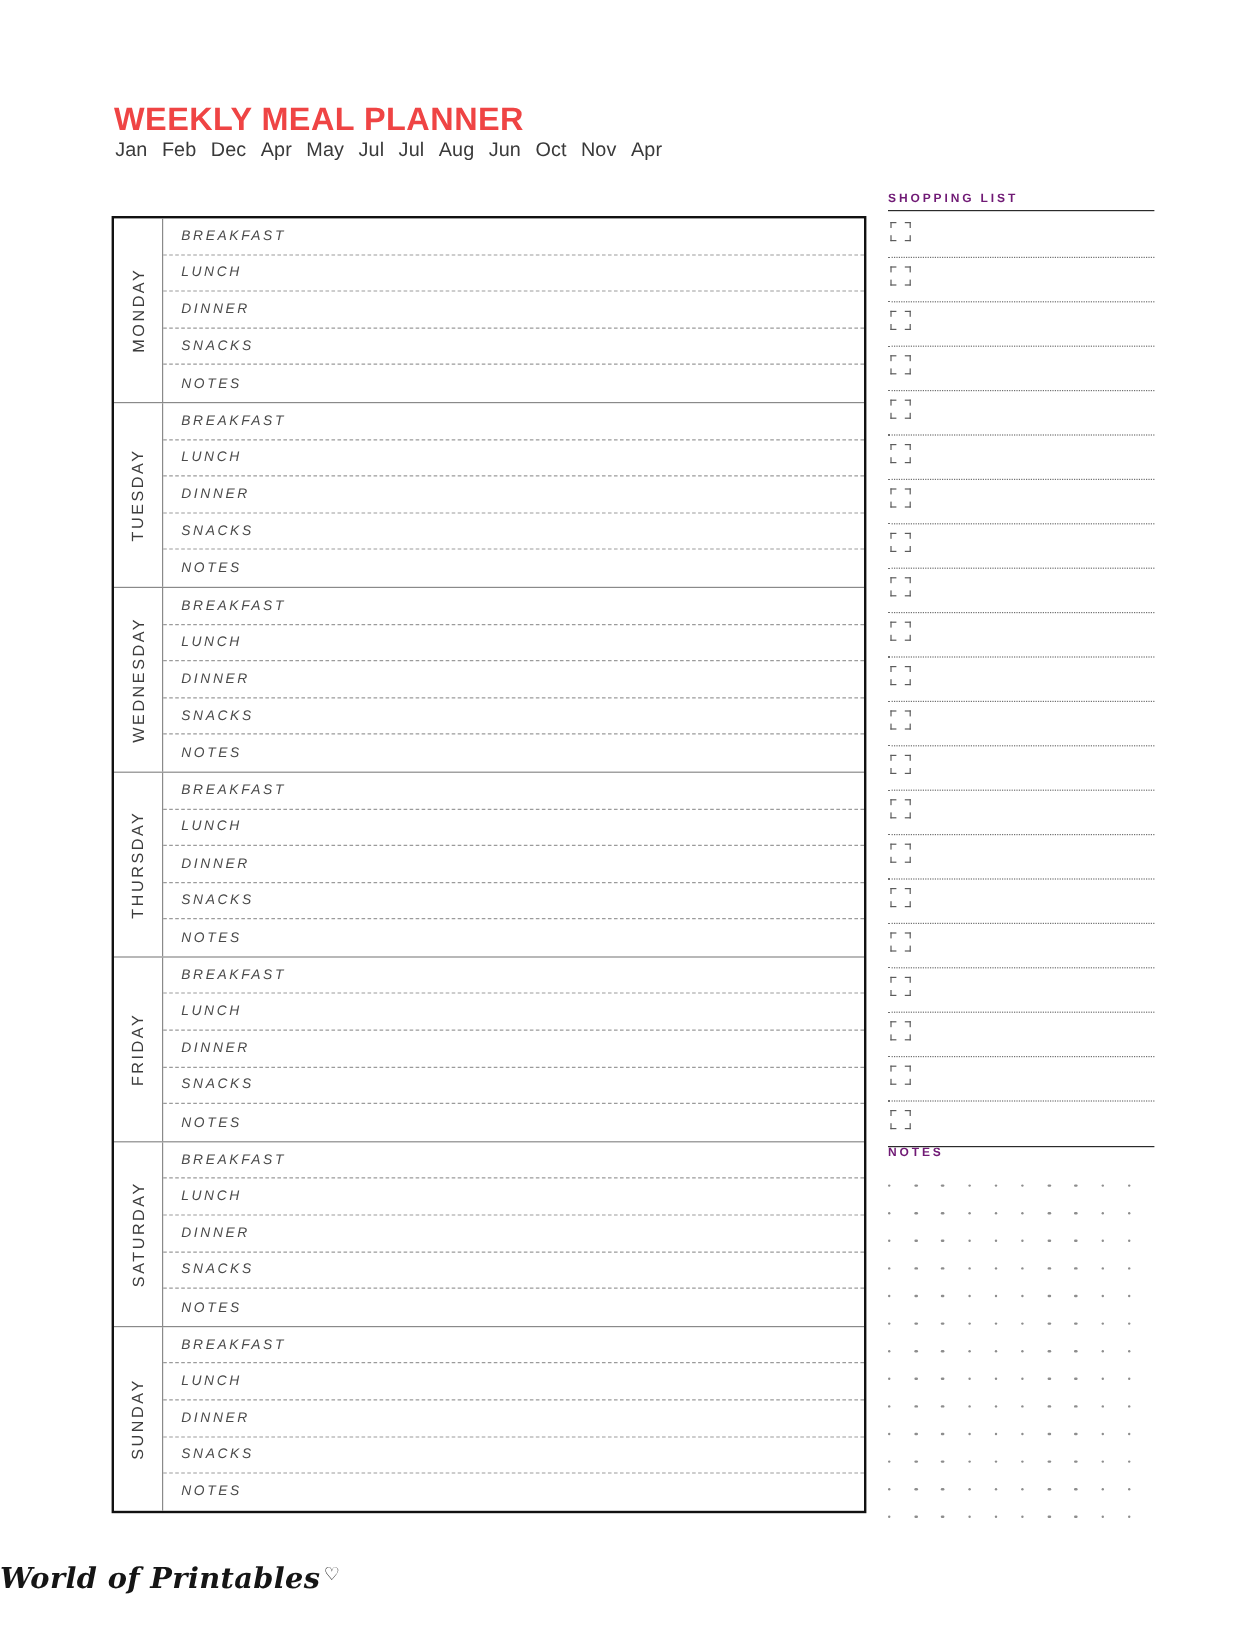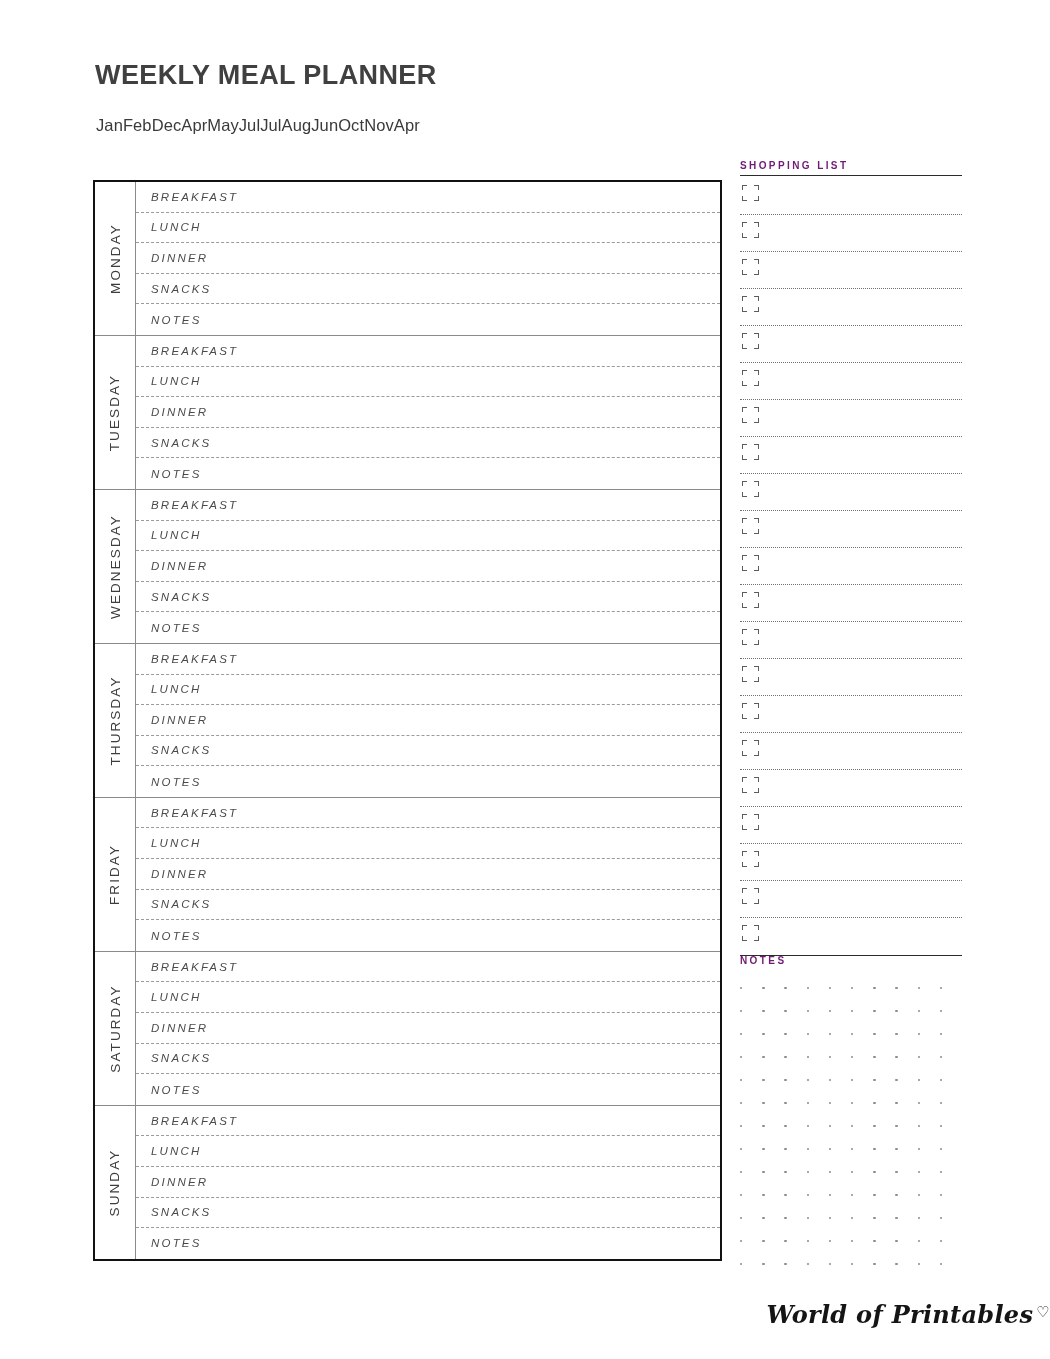--- a/index.html
+++ b/index.html
@@ -13,33 +13,33 @@
     position: relative;
     font-family: "Liberation Sans", sans-serif;
     -webkit-font-smoothing: antialiased;
     overflow: hidden;
   }
 
   
   .page-title {
     position: absolute;
     left: 95px;
-    top: 60px;
+    top: 84px;
     font-size: 27px;
     font-weight: bold;
     letter-spacing: 0.4px;
-    color: #404040;
+    color: #ef4444;
     white-space: nowrap;
   }
   .months-row {
     position: absolute;
     left: 96px;
     top: 116px;
     display: flex;
-    gap: 0;
+    gap: 12px;
     font-size: 16.5px;
     color: #3a3a3a;
     letter-spacing: 0.1px;
   }
   .month-item { white-space: nowrap; }
 
   
   .planner {
     position: absolute;
     left: 93px;
@@ -167,21 +167,21 @@
     border-radius: 50%;
     margin-top: 9px;
   }
 
   
   .footer-brand {
     position: absolute;
     left: 0;
     right: 0;
     top: 1300px;
-    text-align: right;
+    text-align: left;
     font-family: "DejaVu Serif", serif;
     font-style: italic;
     font-weight: bold;
     font-size: 24px;
     color: #151515;
     letter-spacing: 0.3px;
     white-space: nowrap;
   }
   .footer-heart {
     font-family: "DejaVu Sans", sans-serif;

